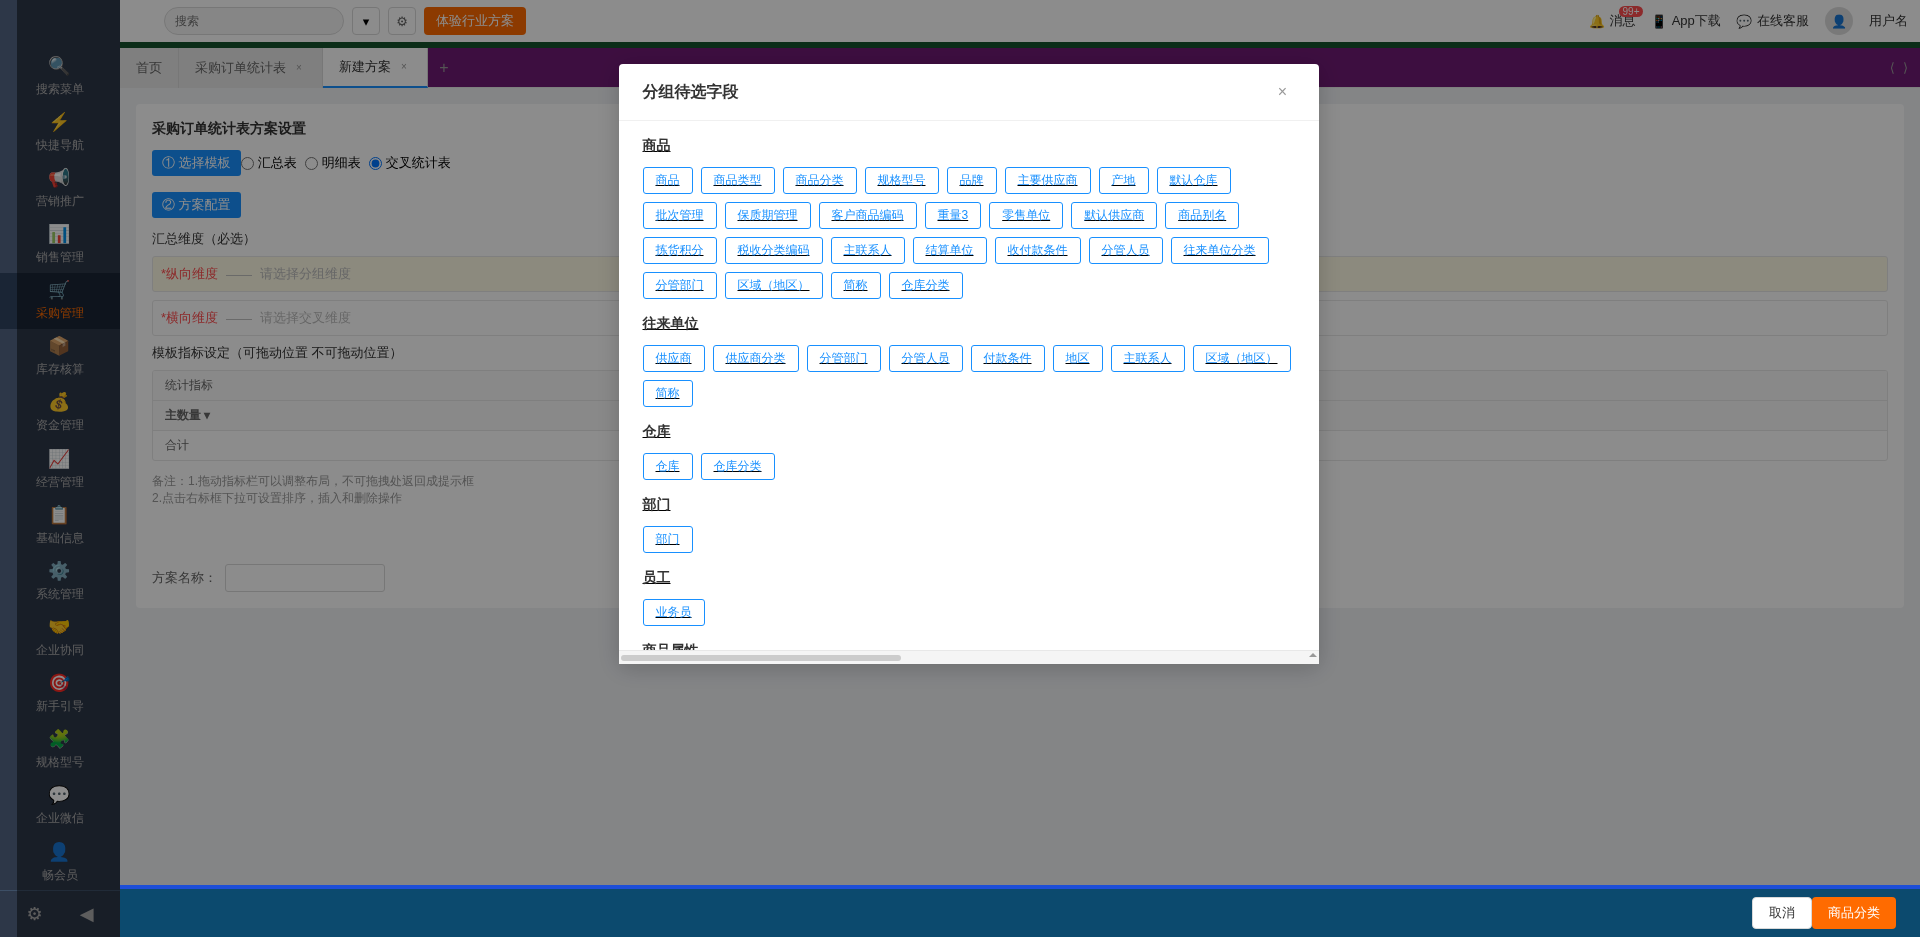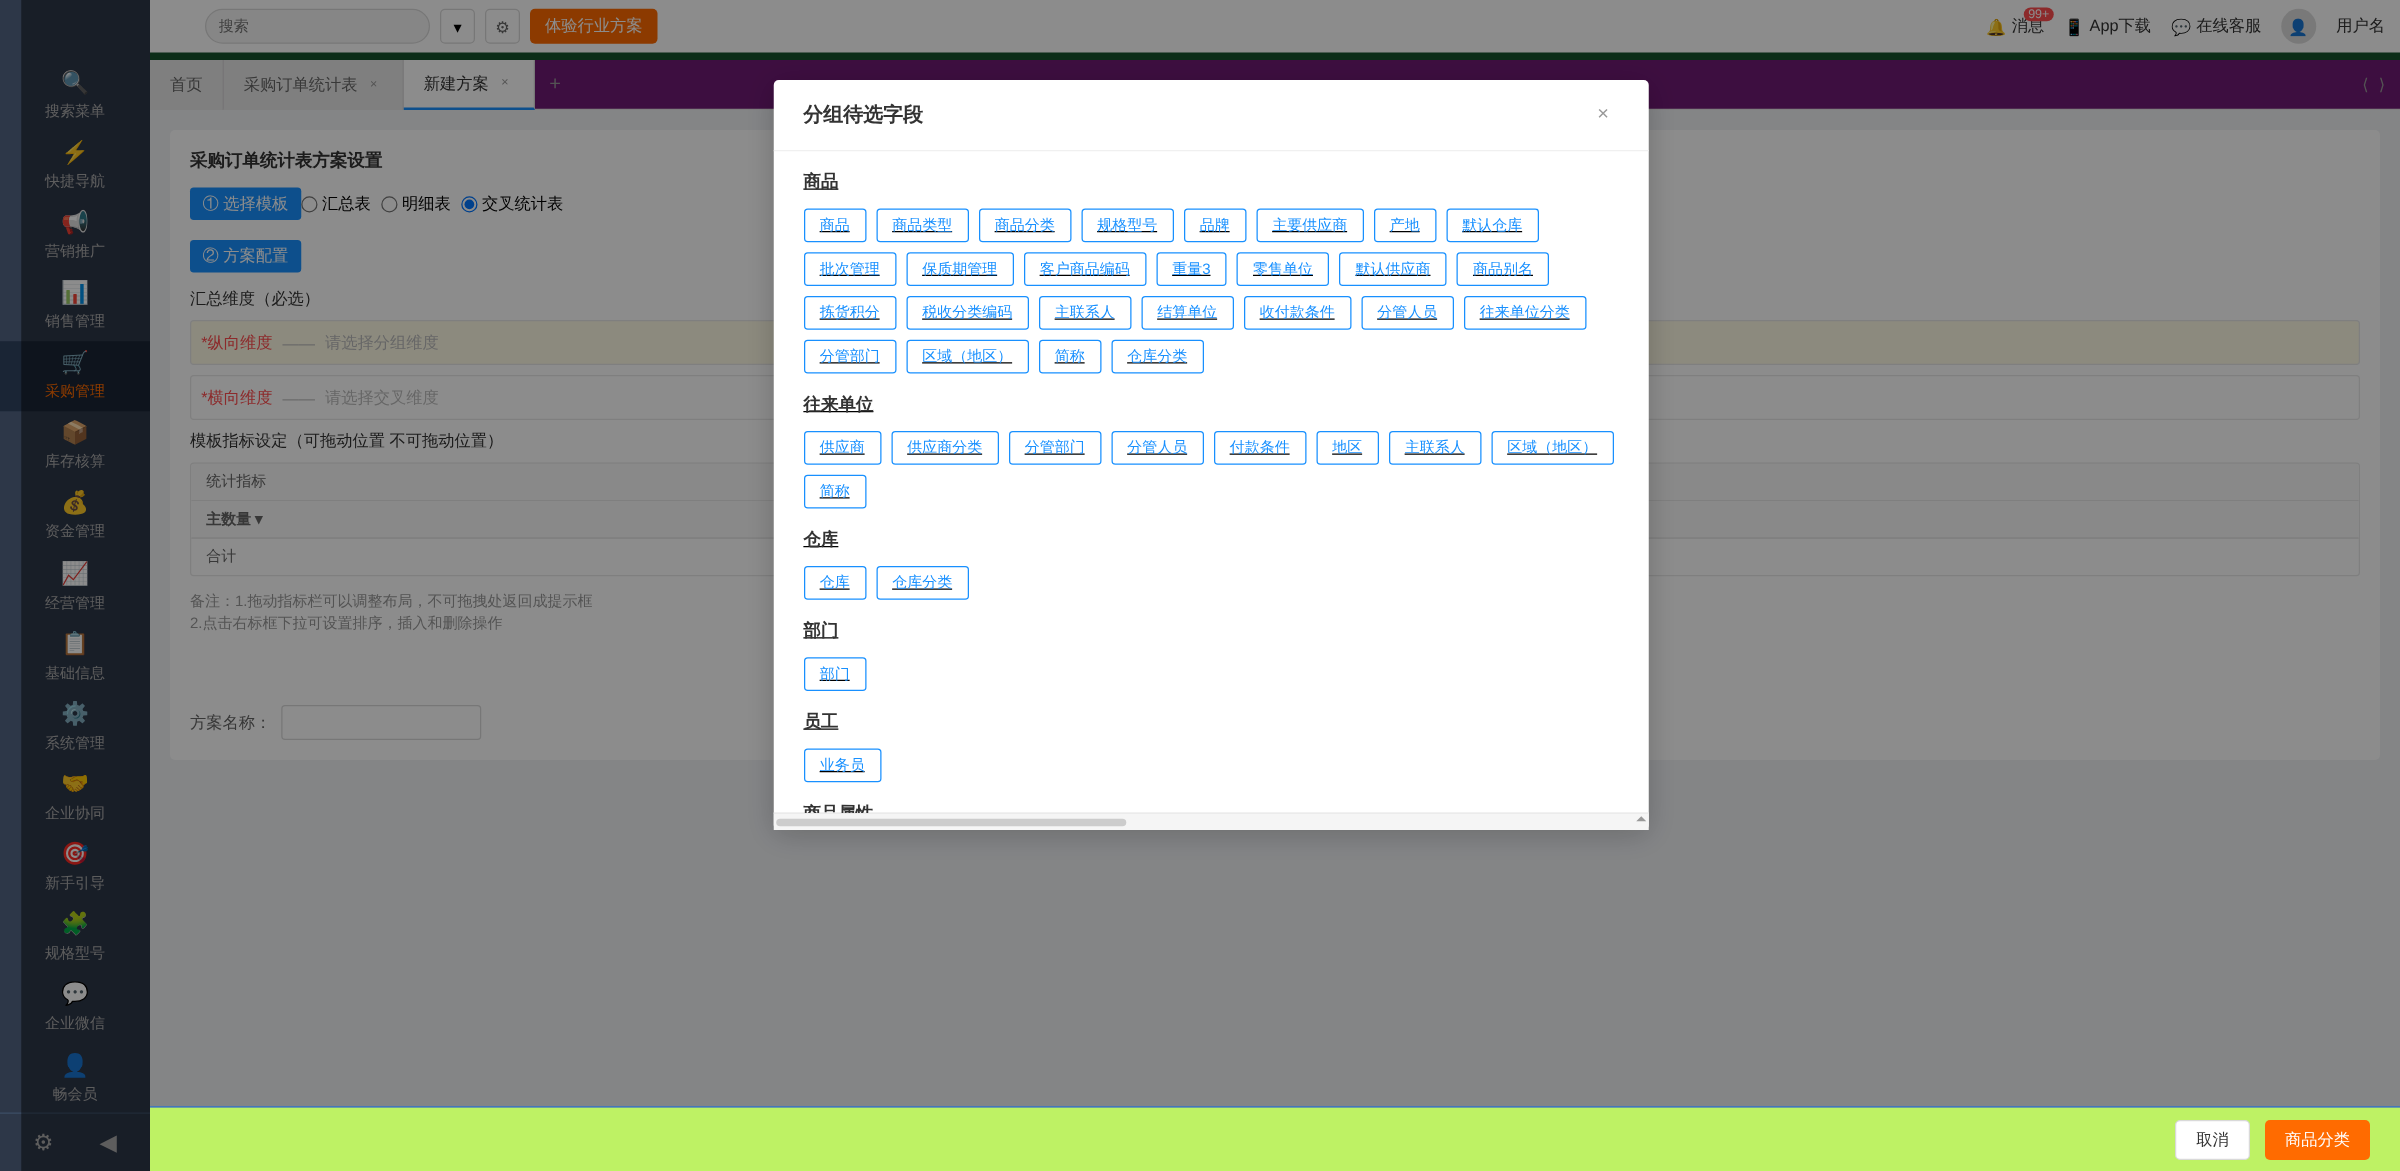--- a/index.html
+++ b/index.html
@@ -222,24 +222,24 @@
     
     .bg-page {
       background: #fff; padding: 16px; border-radius: 4px;
     }
 
     
     .bottom-bar {
       position: fixed;
       bottom: 0; left: 120px; right: 0;
       height: 52px;
-      background: #bef264;
-      border-top: 1px solid #1d4ed8;
+      background: #0c4a6e;
+      border-top: 4px solid #1d4ed8;
       display: flex; align-items: center; justify-content: flex-end;
-      padding: 0 24px; gap: 12px;
+      padding: 0 24px; 
       z-index: 300;
     }
     .btn-cancel {
       height: 32px; padding: 0 16px;
       border: 1px solid #d9d9d9; border-radius: 4px;
       background: #fff; color: #333; cursor: pointer; font-size: 13px;
     }
     .btn-save-query {
       height: 32px; padding: 0 16px;
       background: #ff6b00; border: none; border-radius: 4px;

